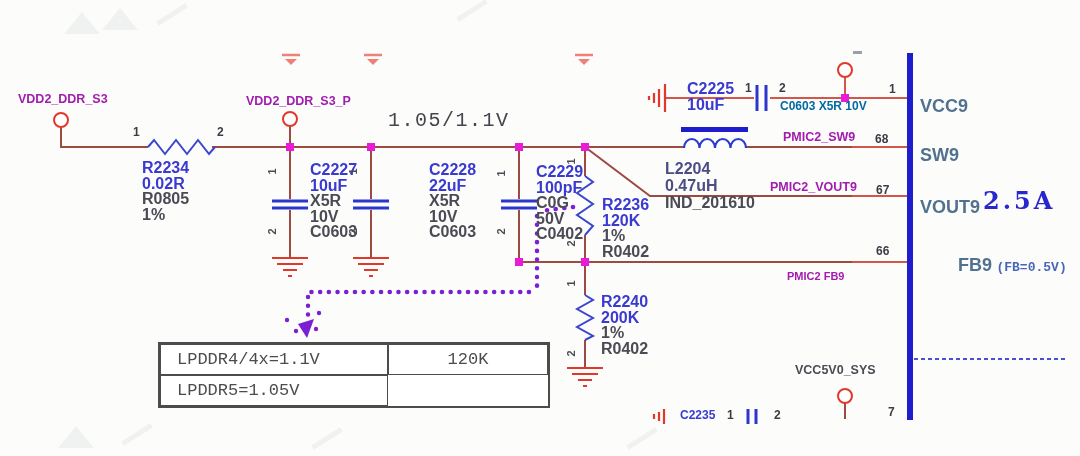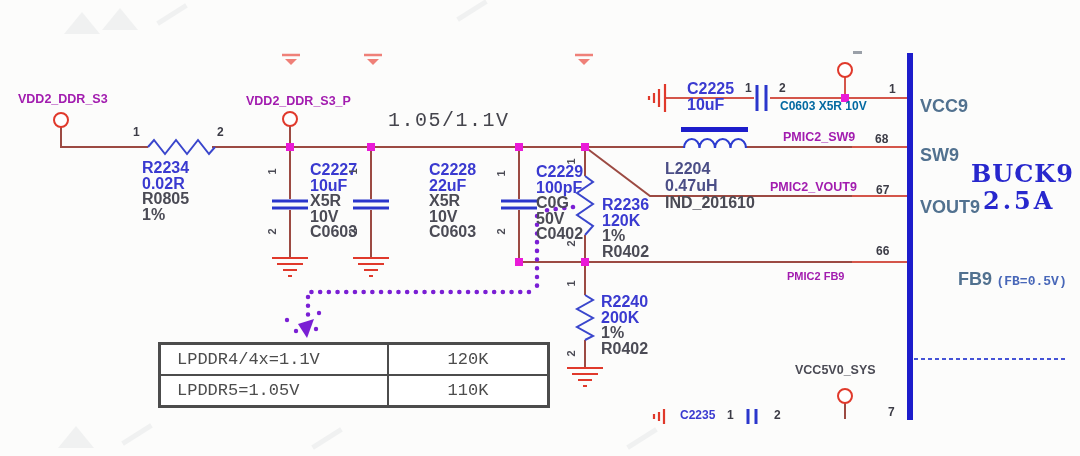--- a/index.html
+++ b/index.html
@@ -223,28 +223,26 @@
 
   <div class="t pnum" style="left:889px;top:83px;">1</div>
   <div class="t pnum" style="left:875px;top:133px;">68</div>
   <div class="t pnum" style="left:876px;top:184px;">67</div>
   <div class="t pnum" style="left:876px;top:245px;">66</div>
   <div class="t pnum" style="left:888px;top:406px;">7</div>
 
   <div class="t pname" style="left:920px;top:97px;">VCC9</div>
   <div class="t pname" style="left:920px;top:146px;">SW9</div>
   <div class="t pname" style="left:920px;top:198px;">VOUT9</div>
-  <div class="t" style="left:918px;top:270px;padding-left:40px;">
+  <div class="t" style="left:918px;top:256px;padding-left:40px;">
     <span class="pname">FB9</span>
     <span class="fbnote mono">(FB=0.5V)</span>
   </div>
 
-  <div class="t buck" style="left:971px;top:162px;">BUCK9</div>
   <div class="t buck amps" style="left:971px;top:189px;">2.5A</div>
 
   <div class="tbl">
     <div class="cell c1">LPDDR4/4x=1.1V</div>
     <div class="cell c2">120K</div>
     <div class="cell c1">LPDDR5=1.05V</div>
-    <div class="cell c2">110K</div>
   </div>
 
 </div>
 
 </body></html>

